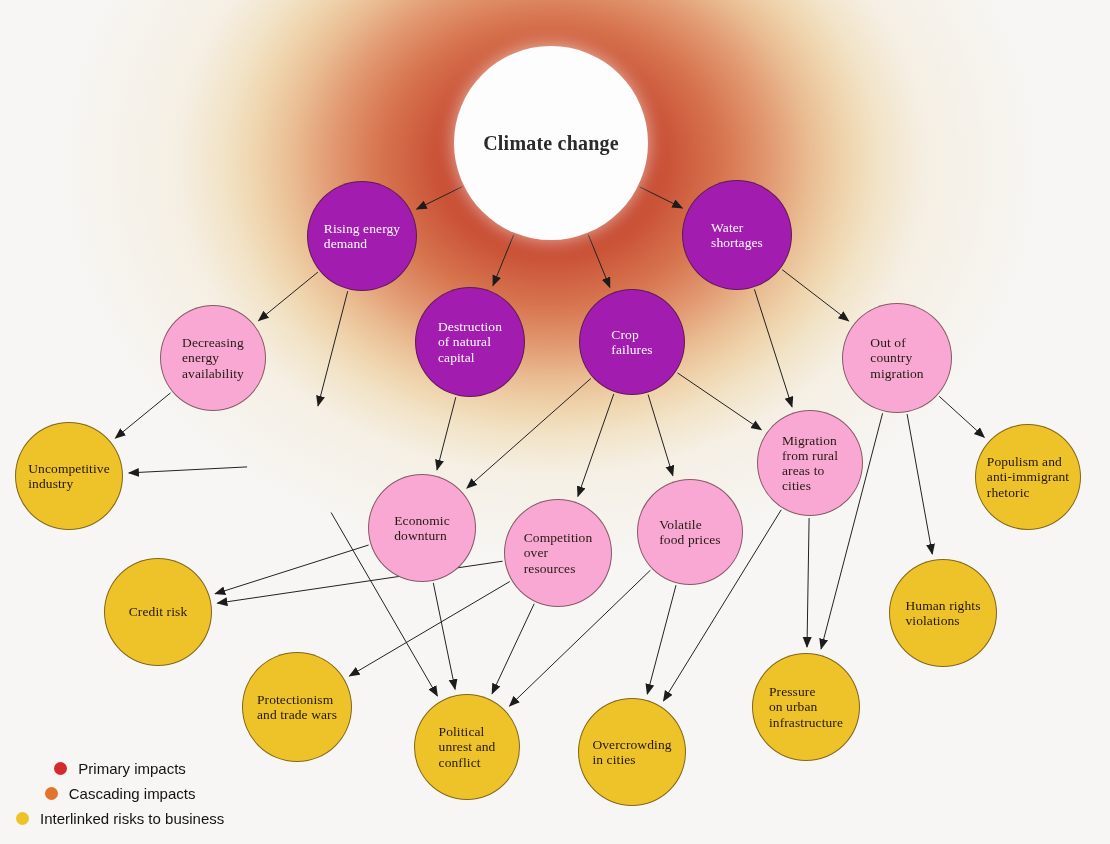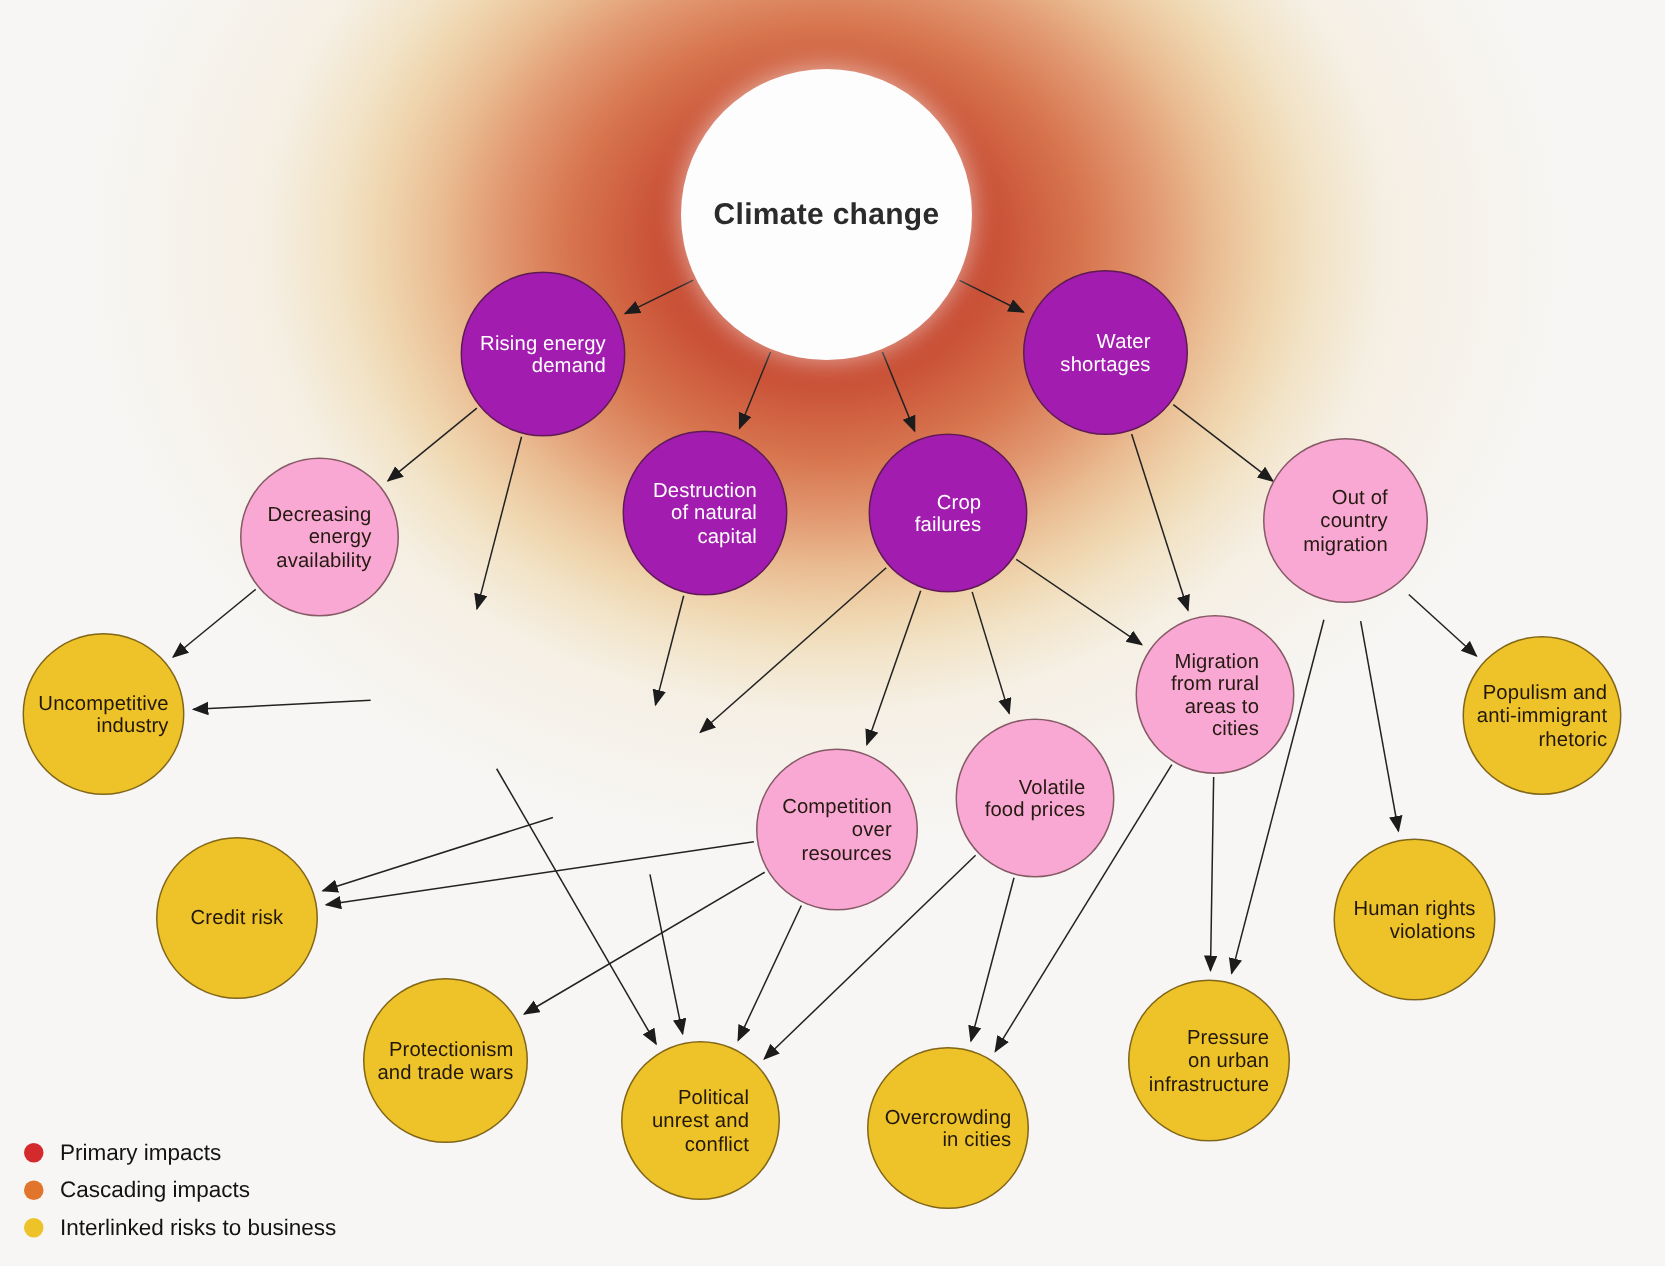--- a/index.html
+++ b/index.html
@@ -17,39 +17,40 @@
         rgba(240,221,183,0.55) 82%, rgba(247,246,244,0) 93%),
       radial-gradient(ellipse 520px 420px at 551px 165px,
         rgba(236,205,156,0.45) 0%, rgba(238,214,170,0.35) 60%, rgba(247,246,244,0) 95%);
     z-index:0;
   }
   #edges{position:absolute; left:0; top:0; z-index:1;}
   #nodes{position:absolute; left:0; top:0; width:100%; height:100%; z-index:2; pointer-events:none;}
   .node{
     position:absolute; border-radius:50%;
     display:flex; align-items:center; justify-content:center;
-    text-align:right; box-sizing:border-box;
+    text-align:left; box-sizing:border-box;
     border:1px solid rgba(40,25,10,0.55);
+    font-family:Liberation Serif, serif;
   }
   .node .nlabel{
     white-space:pre-line; line-height:1.13; font-size:13.5px; font-weight:500;
     letter-spacing:0.1px; padding:2px;
   }
   .node.primary{background:#a21caf;}
   .node.primary .nlabel{color:#ffffff;}
   .node.cascading{background:#f9a8d4;}
   .node.cascading .nlabel{color:#241a10;}
   .node.risk{background:#eec32a;}
   .node.risk .nlabel{color:#22180a;}
   .node.root{background:#fdfdfd; border:none; box-shadow:0 0 18px rgba(255,255,255,0.6);}
   .node.root .nlabel{color:#2b2b2b; font-size:20px; font-weight:700; letter-spacing:0.2px;}
   .legend{
     position:absolute; left:16px; top:756px; z-index:3;
   }
-  .legend-row{display:flex; align-items:center; height:25px;}
+  .legend-row{display:flex; align-items:center; height:25px;justify-content:center;}
   .legend-row .dot{
     width:13px; height:13px; border-radius:50%; margin-right:11px; flex:0 0 auto;
   }
   .legend-row .llabel{font-size:15px; color:#131313; font-weight:500;}
 </style>
 </head>
 <body>
 
 <div id="stage">
   <div class="glow"></div>
@@ -111,39 +112,43 @@
       </div>
       <div class="node primary" style="left: 579px; top: 289px; width: 106px; height: 106px;">
         <span class="nlabel">Crop
 failures</span>
       </div>
       <div class="node cascading" style="left: 160px; top: 305px; width: 106px; height: 106px;">
         <span class="nlabel">Decreasing
 energy
 availability</span>
       </div>
-      <div class="node cascading" style="left: 842px; top: 292px; width: 110px; height: 110px;">
+      <div class="node cascading" style="left: 842px; top: 303px; width: 110px; height: 110px;">
         <span class="nlabel">Out of
 country
 migration</span>
       </div>
       <div class="node cascading" style="left: 757px; top: 410px; width: 106px; height: 106px;">
         <span class="nlabel">Migration
 from rural
 areas to
 cities</span>
       </div>
       <div class="node risk" style="left: 15px; top: 422px; width: 108px; height: 108px;">
         <span class="nlabel">Uncompetitive
 industry</span>
       </div>
       <div class="node risk" style="left: 975px; top: 424px; width: 106px; height: 106px;">
         <span class="nlabel">Populism and
 anti-immigrant
 rhetoric</span>
+      </div>
+      <div class="node cascading" style="left: 368px; top: 474px; width: 108px; height: 108px;">
+        <span class="nlabel">Economic
+downturn</span>
       </div>
       <div class="node cascading" style="left: 637px; top: 479px; width: 106px; height: 106px;">
         <span class="nlabel">Volatile
 food prices</span>
       </div>
       <div class="node cascading" style="left: 504px; top: 499px; width: 108px; height: 108px;">
         <span class="nlabel">Competition
 over
 resources</span>
       </div>

